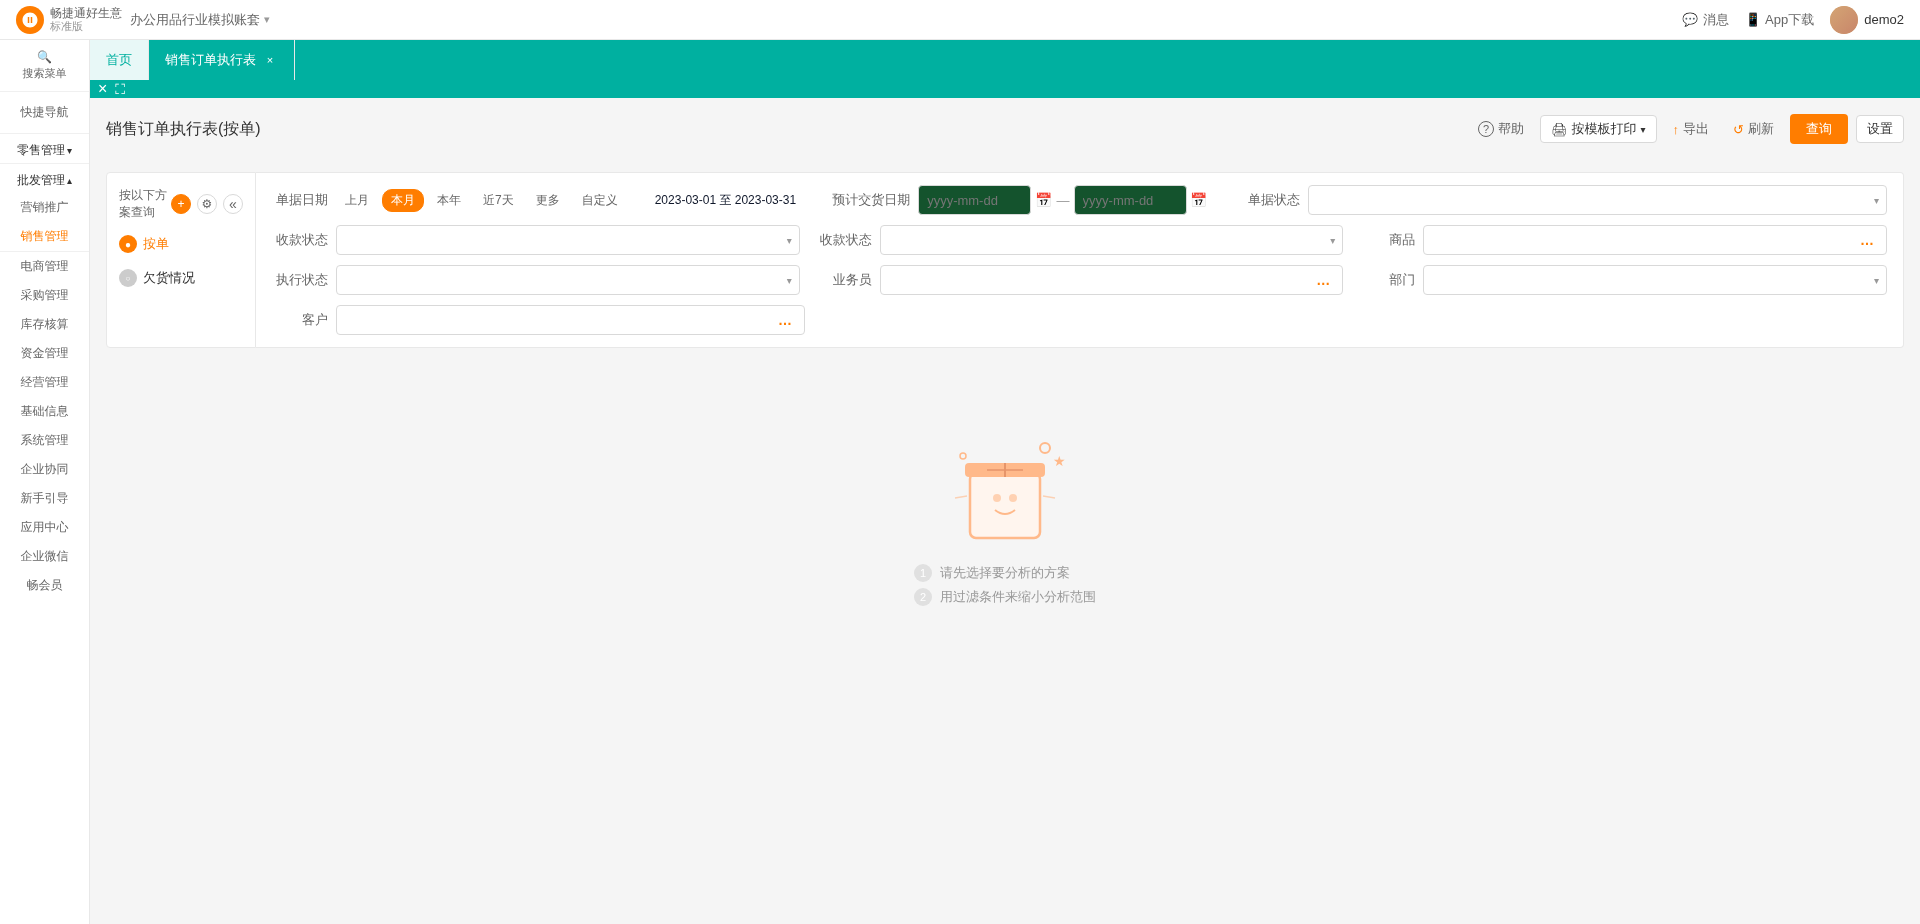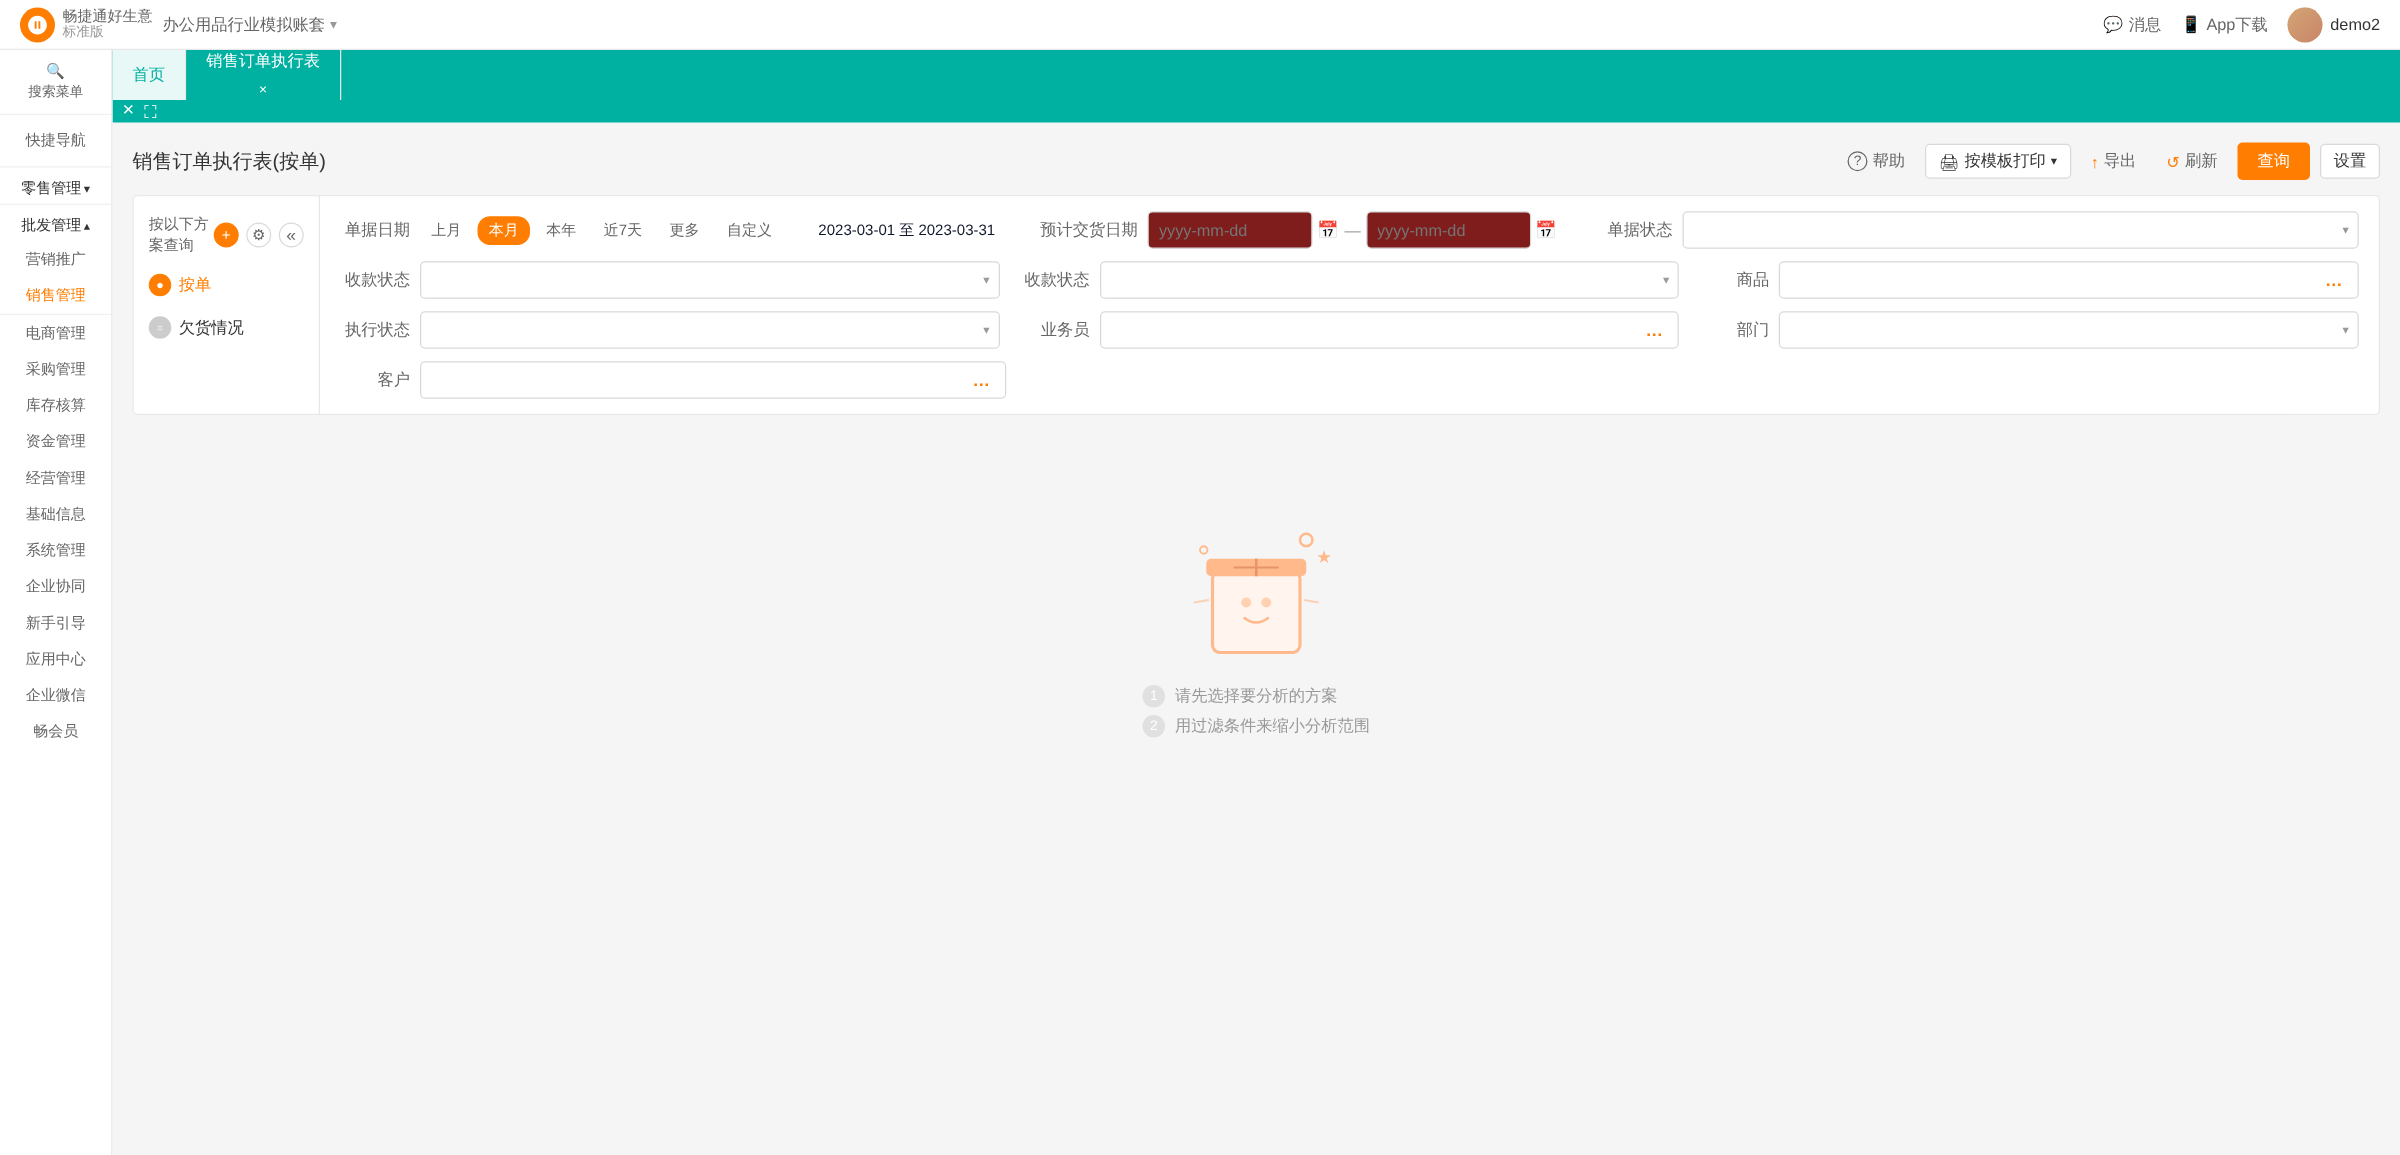--- a/index.html
+++ b/index.html
@@ -29,45 +29,45 @@
     .sidebar-section { border-bottom: 1px solid #f0f0f0; }
     .sidebar-section-header { display: flex; align-items: center; justify-content: center; padding: 8px 4px 4px; font-size: 12px; color: #333; font-weight: 500; cursor: pointer; gap: 2px; }
     .sidebar-item { text-align: center; padding: 6px 4px; font-size: 12px; color: #666; cursor: pointer; }
     .sidebar-item.active { color: #ff7d00; }
     .chevron { font-size: 10px; }
 
     
     .content-area { flex: 1; display: flex; flex-direction: column; overflow: hidden; }
     .tab { display: flex; align-items: center; padding: 0 16px; height: 40px; font-size: 13px; color: #666; cursor: pointer; border-right: 1px solid #e8e8e8; gap: 6px; }
     .tab.home { background: #fff; color: #333; }
-    .tab.active { background: #00b0a0; color: #fff; flex-direction: column; }
+    .tab.active { background: #00b0a0; color: #fff; }
     .tab-close { display: flex; align-items: center; justify-content: center; width: 16px; height: 16px; border-radius: 50%; font-size: 11px; cursor: pointer; }
     .tab-bar-actions { margin-left: auto; display: flex; align-items: center; padding: 0 8px; gap: 8px; }
     .tab-bar-action { color: #666; cursor: pointer; font-size: 14px; }
 
     
     .page-content { flex: 1; overflow-y: auto; padding: 16px; }
 
     
-    .page-header { display: flex; align-items: center; justify-content: space-between; margin-bottom: 12px; }
+    .page-header { display: flex; align-items: center; justify-content: space-between; margin-bottom: 28px; }
     .page-title { font-size: 16px; font-weight: 500; color: #333; }
     .page-header-actions { display: flex; align-items: center; gap: 8px; }
     .header-btn { display: flex; align-items: center; gap: 4px; color: #666; font-size: 13px; cursor: pointer; padding: 4px 8px; border: none; background: none; }
     .header-btn-primary { background: #ff7d00; color: #fff; border: none; border-radius: 4px; padding: 6px 16px; font-size: 13px; cursor: pointer; }
     .header-btn-outline { border: 1px solid #d9d9d9; background: #fff; color: #333; border-radius: 4px; padding: 4px 10px; font-size: 13px; cursor: pointer; display: flex; align-items: center; gap: 4px; }
     .filter-row { display: flex; align-items: center; gap: 16px; margin-bottom: 10px; flex-wrap: wrap; }
     .filter-row:last-child { margin-bottom: 0; }
     .filter-group { display: flex; align-items: center; gap: 8px; }
     .filter-label { color: #666; font-size: 13px; white-space: nowrap; min-width: 56px; text-align: right; }
     .filter-label-wide { min-width: 72px; }
     .filter-select { border: 1px solid #d9d9d9; border-radius: 4px; padding: 4px 24px 4px 8px; font-size: 13px; color: #333; background: #fff; outline: none; height: 30px; min-width: 180px; appearance: none; cursor: pointer; position: relative; }
     .filter-select-wrap { position: relative; display: inline-flex; align-items: center; }
     .filter-select-wrap .chevron-down { position: absolute; right: 8px; color: #999; pointer-events: none; font-size: 10px; }
     .filter-date-group { display: flex; align-items: center; gap: 4px; }
-    .filter-date-input { border: 1px solid #d9d9d9; border-radius: 4px; padding: 4px 8px; font-size: 13px; color: #999; background: #7f1d1d; outline: none; height: 30px; width: 132px; }
+    .filter-date-input { border: 1px solid #d9d9d9; border-radius: 4px; padding: 4px 8px; font-size: 13px; color: #999; background: #14532d; outline: none; height: 30px; width: 113px; }
     .date-icon { color: #ff7d00; font-size: 14px; cursor: pointer; }
     .date-sep { color: #999; }
 
     
     .date-quick-btns { display: flex; align-items: center; gap: 4px; }
     .date-quick-btn { padding: 2px 8px; border: 1px solid transparent; border-radius: 2px; font-size: 12px; color: #666; cursor: pointer; background: none; }
     .date-quick-btn.active { background: #ff7d00; color: #fff; border-color: #ff7d00; border-radius: 10px; padding: 2px 8px; }
     .date-range-text { font-size: 12px; color: #0f172a; margin-left: 20px; }
 
     

